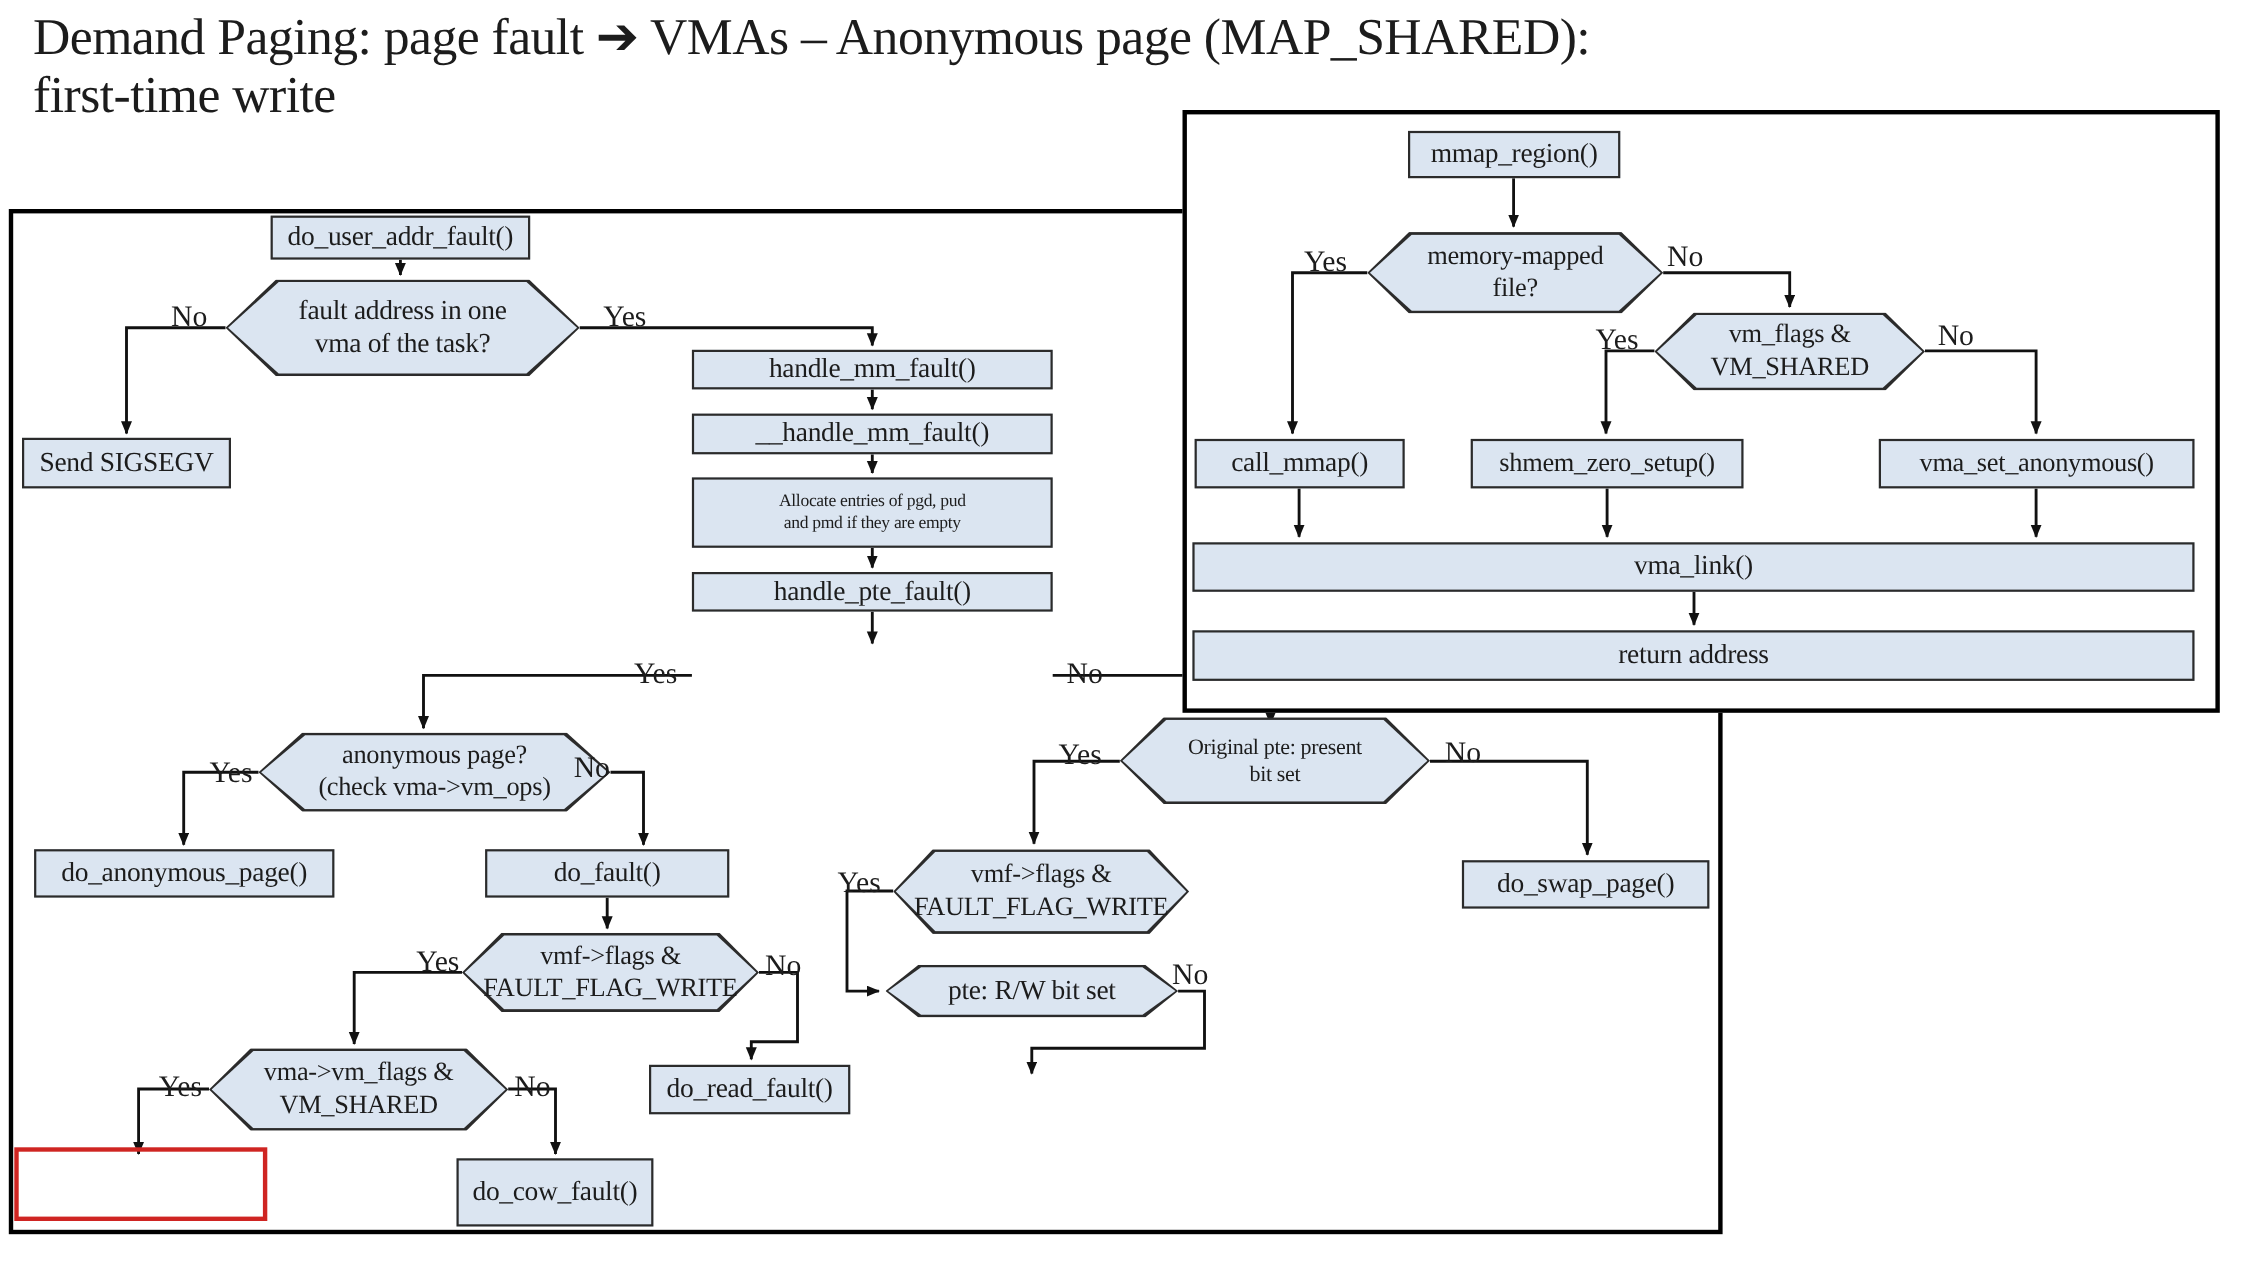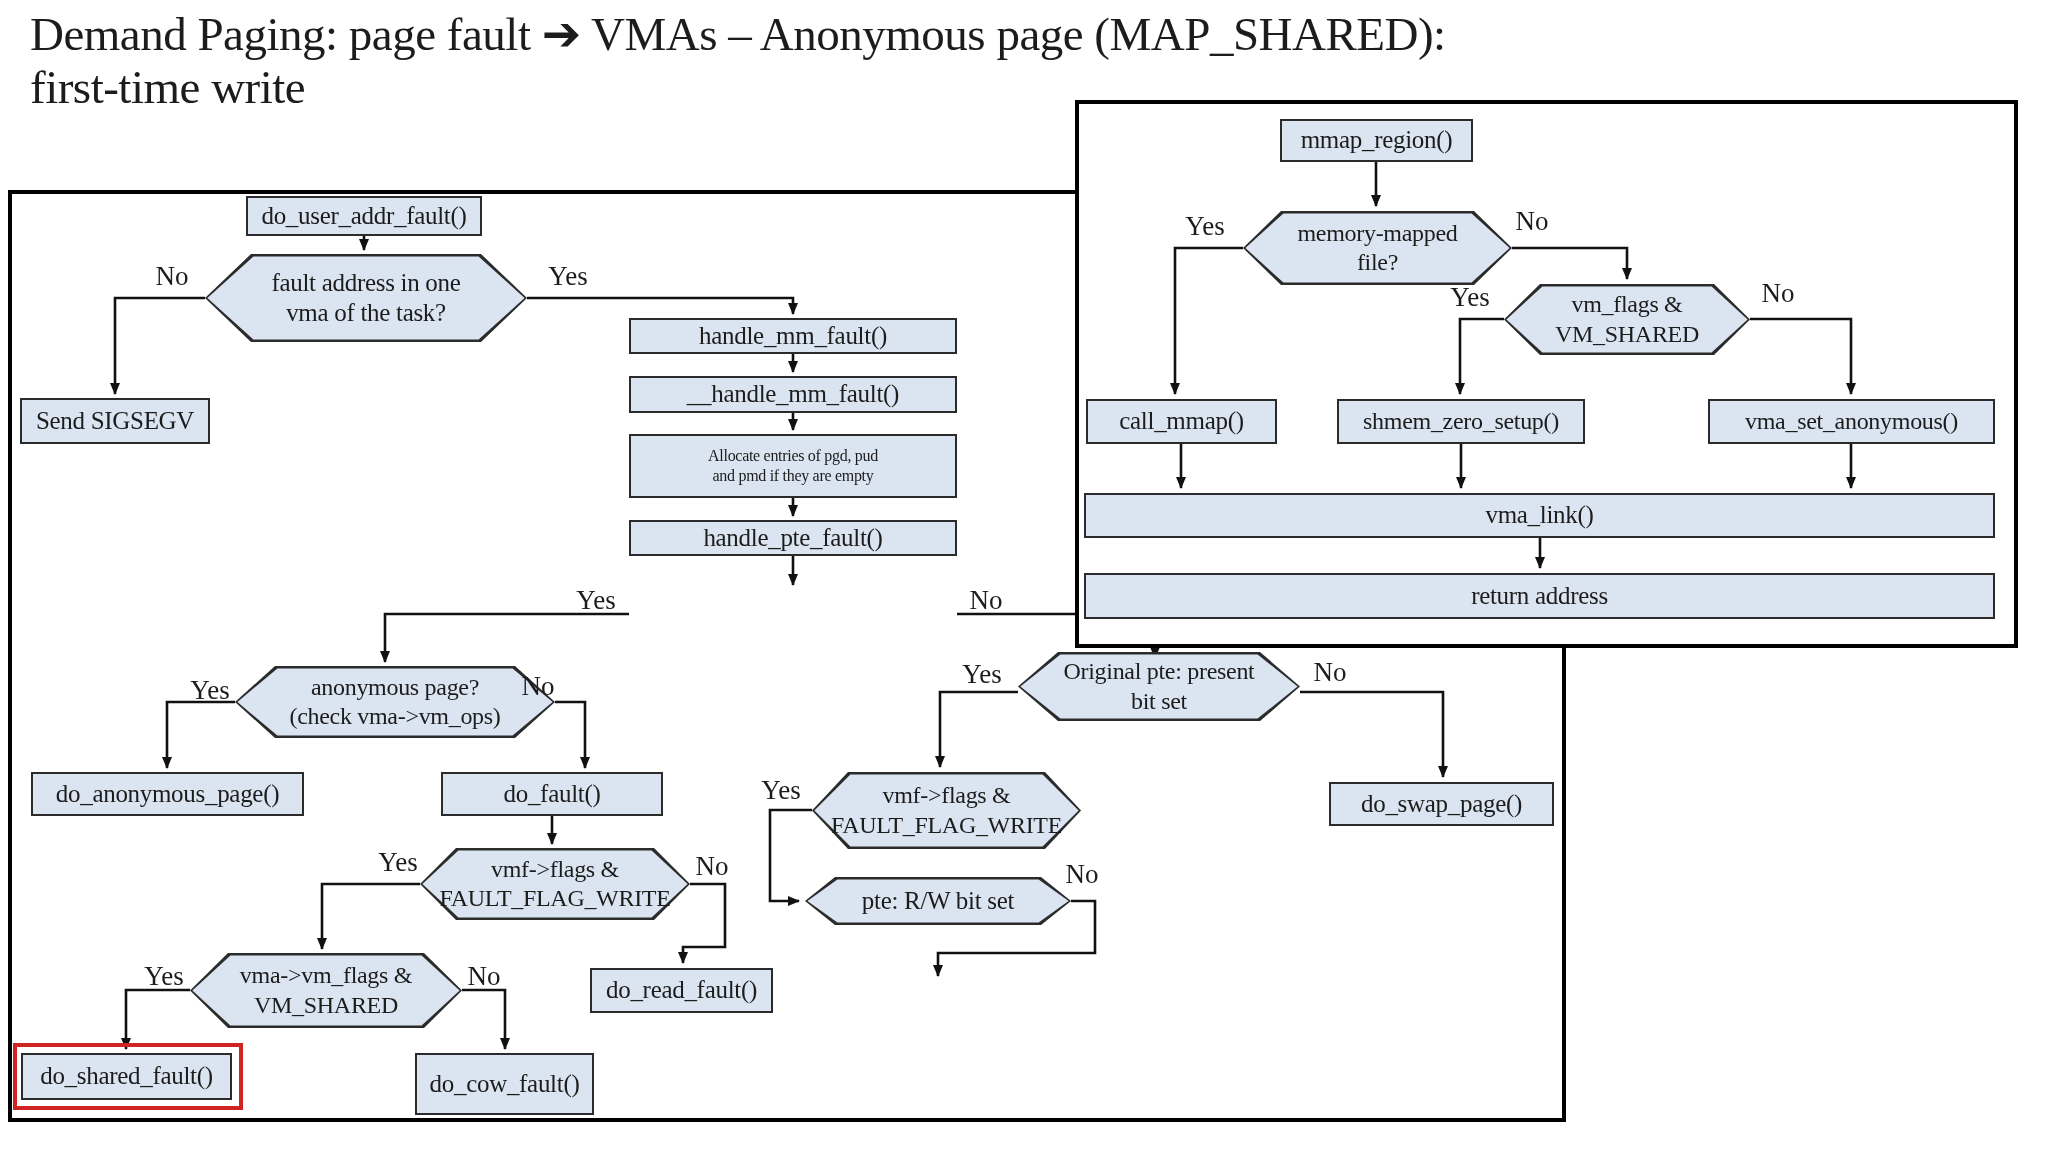--- a/index.html
+++ b/index.html
@@ -34,21 +34,21 @@
     font-size:25px;letter-spacing:-0.3px;color:var(--text);}
   .node.z3{z-index:3;}
   .node.z6{z-index:6;}
   .rect{background:var(--node-fill);border:2px solid var(--node-border);}
   .hex::before{content:"";position:absolute;inset:0;background:var(--node-border);
     clip-path:polygon(var(--s) 0,calc(100% - var(--s)) 0,100% 50%,calc(100% - var(--s)) 100%,var(--s) 100%,0 50%);}
   .hex::after{content:"";position:absolute;inset:2.4px;background:var(--node-fill);
     clip-path:polygon(var(--s) 0,calc(100% - var(--s)) 0,100% 50%,calc(100% - var(--s)) 100%,var(--s) 100%,0 50%);}
   .node span{position:relative;z-index:1;white-space:nowrap;line-height:1.22;}
   .lbl{position:absolute;z-index:6;transform:translate(-50%,-50%);
-    font-size:27px;color:var(--text);white-space:nowrap;}
+    font-size:27px;color:var(--text);white-space:nowrap;margin-top:12px;}
   .hl{position:absolute;left:13px;top:1043px;width:230px;height:67px;z-index:3;
     box-sizing:border-box;border:4px solid var(--highlight);}
 </style>
 </head>
 <body>
 
 <div class="stage">
 
   <div class="title">
     <div>Demand Paging: page fault ➔ VMAs – Anonymous page (MAP_SHARED):</div>
@@ -123,27 +123,24 @@
       <span>FAULT_FLAG_WRITE</span>
     </div>
   <div class="node rect z3" style="left:590px;top:968px;width:183px;height:45px">
       <span>do_read_fault()</span>
     </div>
   <div class="node hex z3" style="left:190px;top:953px;width:272px;height:75px;--s:38px;font-size:24px">
       <span>vma-&gt;vm_flags &amp;</span>
       <span>VM_SHARED</span>
     </div>
   <div class="hl"></div>
-  <div class="node rect z3" style="left:21px;top:1053px;width:211px;height:47px">
-      <span>do_shared_fault()</span>
-    </div>
   <div class="node rect z3" style="left:415px;top:1053px;width:179px;height:62px">
       <span>do_cow_fault()</span>
     </div>
-  <div class="node hex z3" style="left:1018px;top:652px;width:282px;height:69px;--s:40px;font-size:24px">
+  <div class="node hex z3" style="left:1018px;top:652px;width:282px;height:79px;--s:40px;font-size:20px">
       <span>Original pte: present</span>
       <span>bit set</span>
     </div>
   <div class="node rect z3" style="left:1329px;top:782px;width:225px;height:44px">
       <span>do_swap_page()</span>
     </div>
   <div class="node hex z3" style="left:812px;top:772px;width:269px;height:77px;--s:36px;font-size:24px">
       <span>vmf-&gt;flags &amp;</span>
       <span>FAULT_FLAG_WRITE</span>
     </div>

